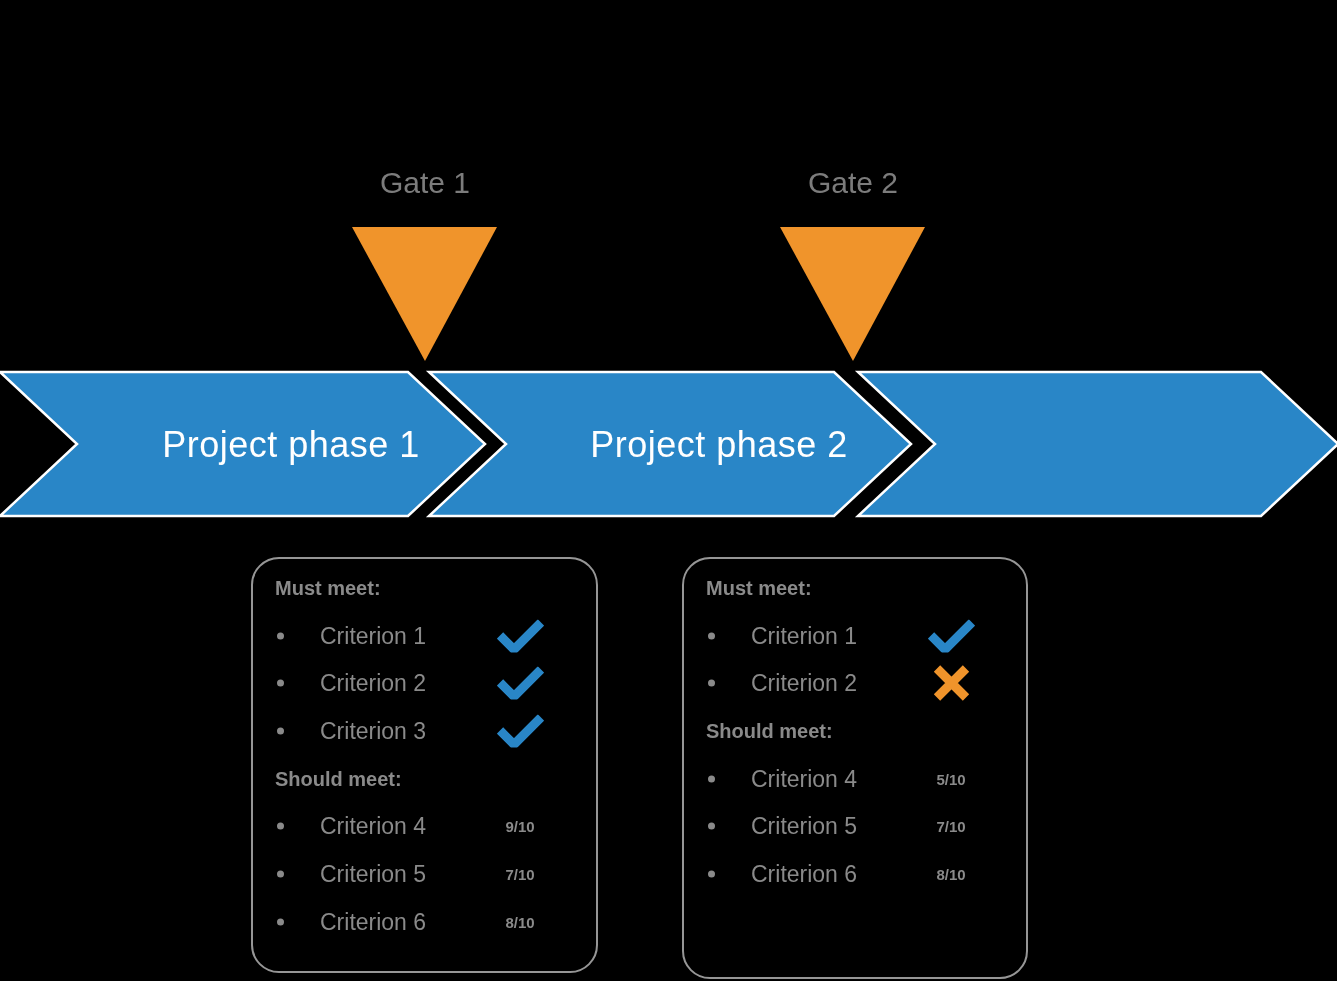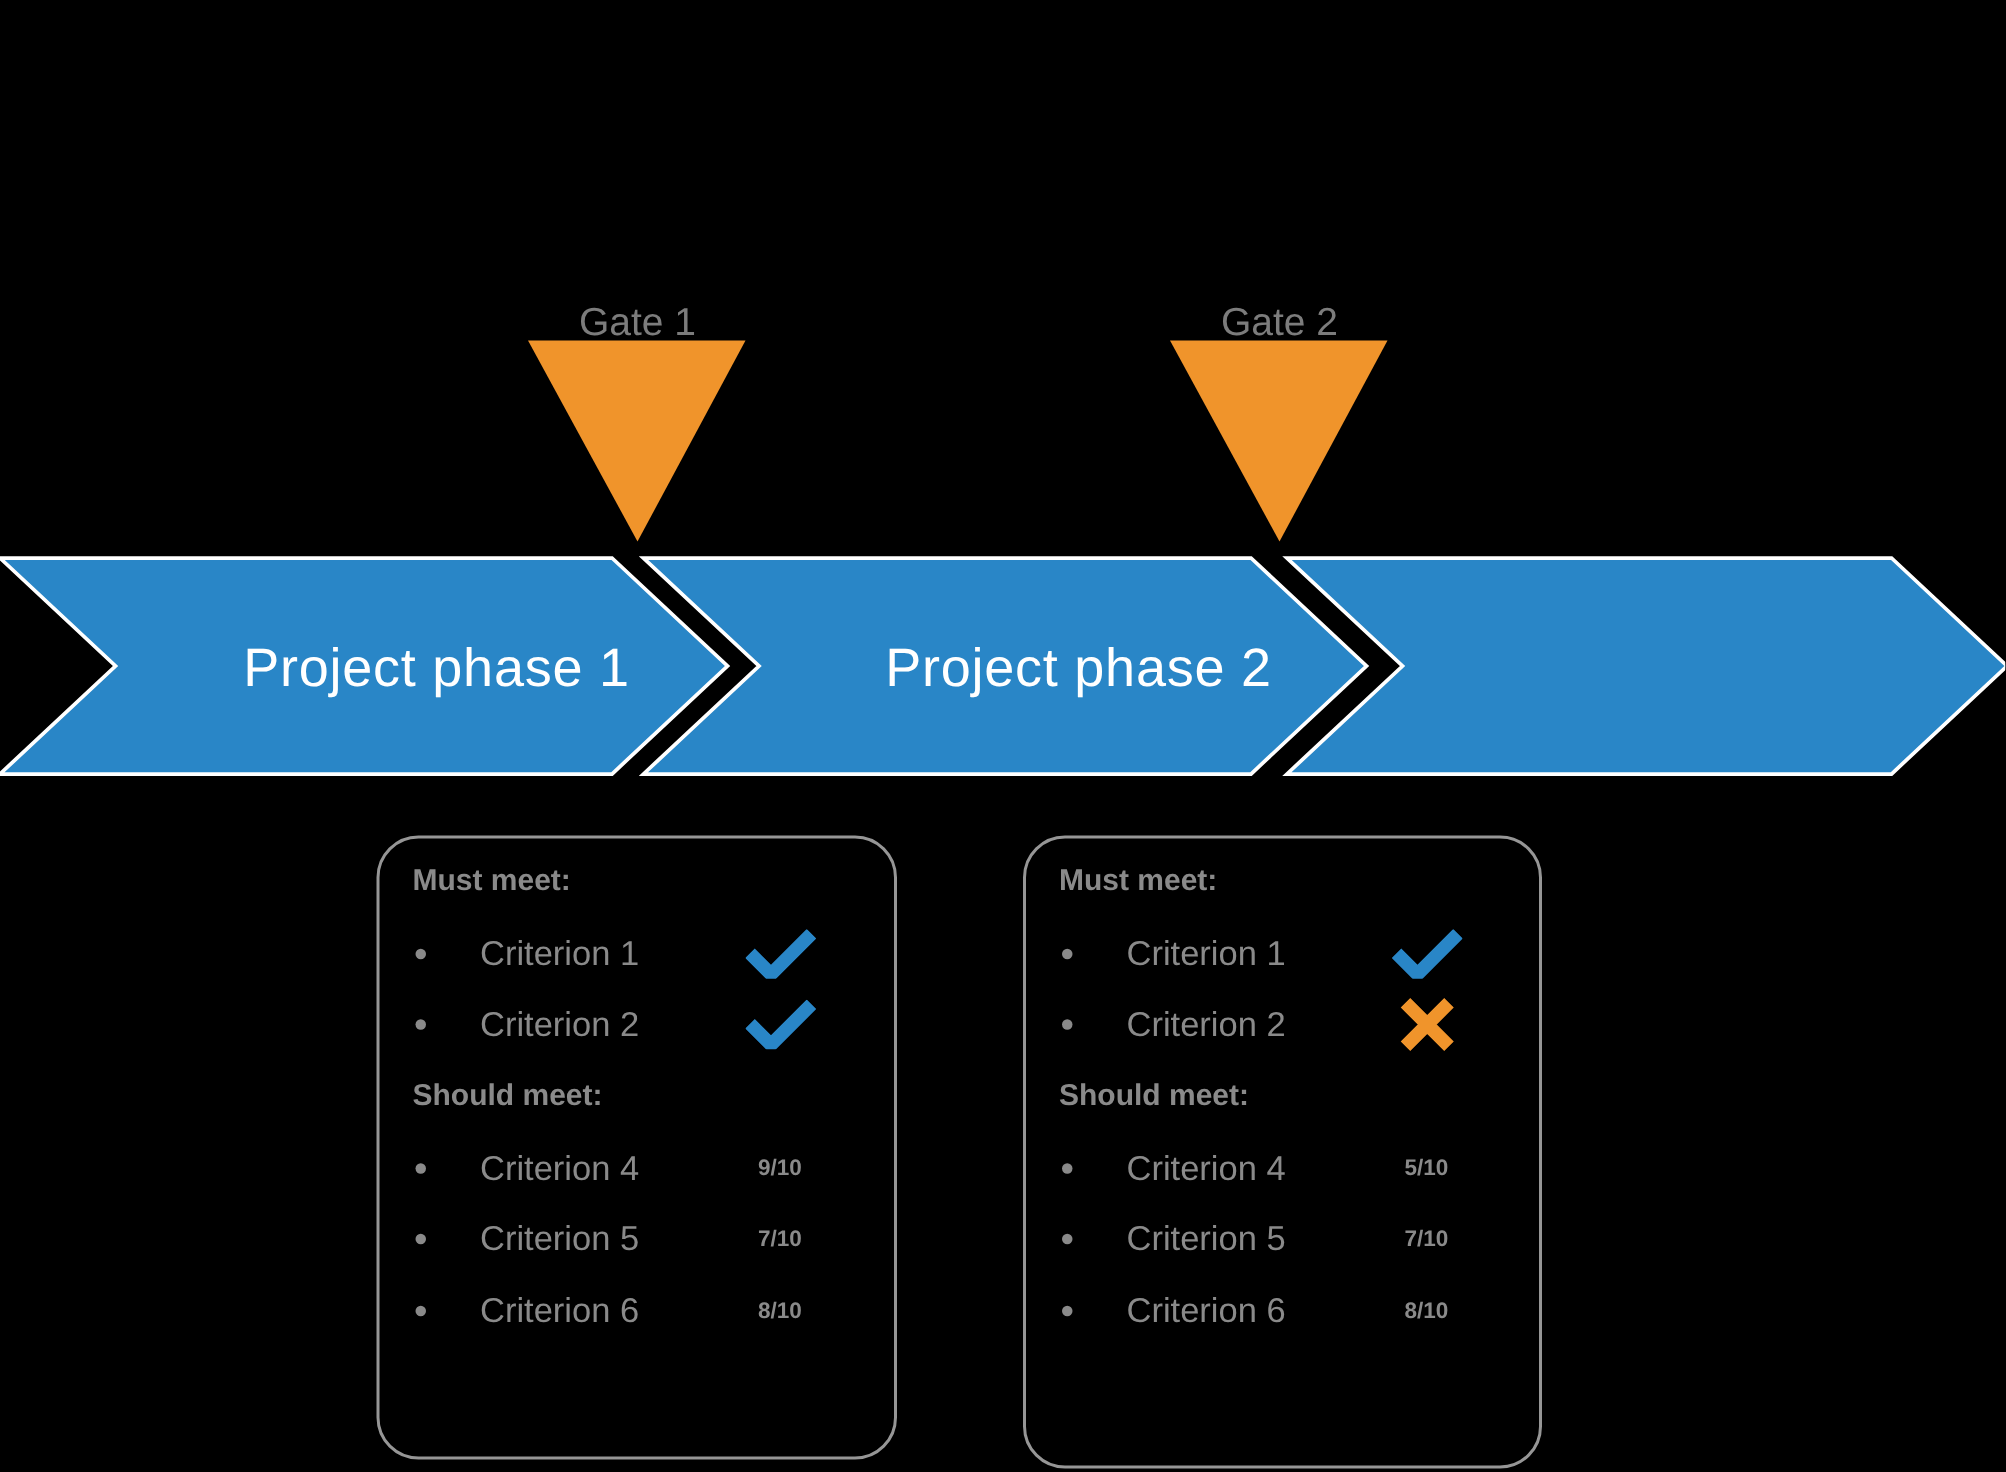--- a/index.html
+++ b/index.html
@@ -3,21 +3,21 @@
 <meta charset="utf-8">
 <style>
   html,body{margin:0;padding:0;background:#000;}
   .canvas{
     position:relative;width:1337px;height:981px;background:#000;overflow:hidden;
     font-family:"Liberation Sans", sans-serif;
   }
   svg.layer{position:absolute;left:0;top:0;}
   .gate-label{
     position:absolute;transform:translate(-50%,-50%);
-    font-size:26px;color:#7c7c7c;font-weight:400;white-space:nowrap;margin-top:32px;
+    font-size:30px;color:#7c7c7c;font-weight:400;white-space:nowrap;
   }
   .phase-label{
     position:absolute;transform:translate(-50%,-50%);
     font-size:36px;color:#ffffff;font-weight:400;white-space:nowrap;letter-spacing:0.5px;margin-left:48px;
   }
   .gate-box{
     position:absolute;box-sizing:border-box;
     border:2.5px solid #969696;border-radius:28px;
     padding-top:5px;background:transparent;
   }
@@ -80,20 +80,29 @@
       <div class="row">
         <span class="bullet"></span>
         <span class="lbl">Criterion 2</span>
         <span class="val mark">
           <svg width="47" height="33" viewBox="0 0 47 33">
             <path d="M3 16 L17 30 L44 3" fill="none" stroke="#2986C7" stroke-width="9"></path>
           </svg>
         </span>
       </div>
       <div class="row">
+        <span class="bullet"></span>
+        <span class="lbl">Criterion 3</span>
+        <span class="val mark">
+          <svg width="47" height="33" viewBox="0 0 47 33">
+            <path d="M3 16 L17 30 L44 3" fill="none" stroke="#2986C7" stroke-width="9"></path>
+          </svg>
+        </span>
+      </div>
+      <div class="row">
         <span class="h">Should meet:</span>
       </div>
       <div class="row">
         <span class="bullet"></span>
         <span class="lbl">Criterion 4</span>
         <span class="val score">9/10</span>
       </div>
       <div class="row">
         <span class="bullet"></span>
         <span class="lbl">Criterion 5</span>

